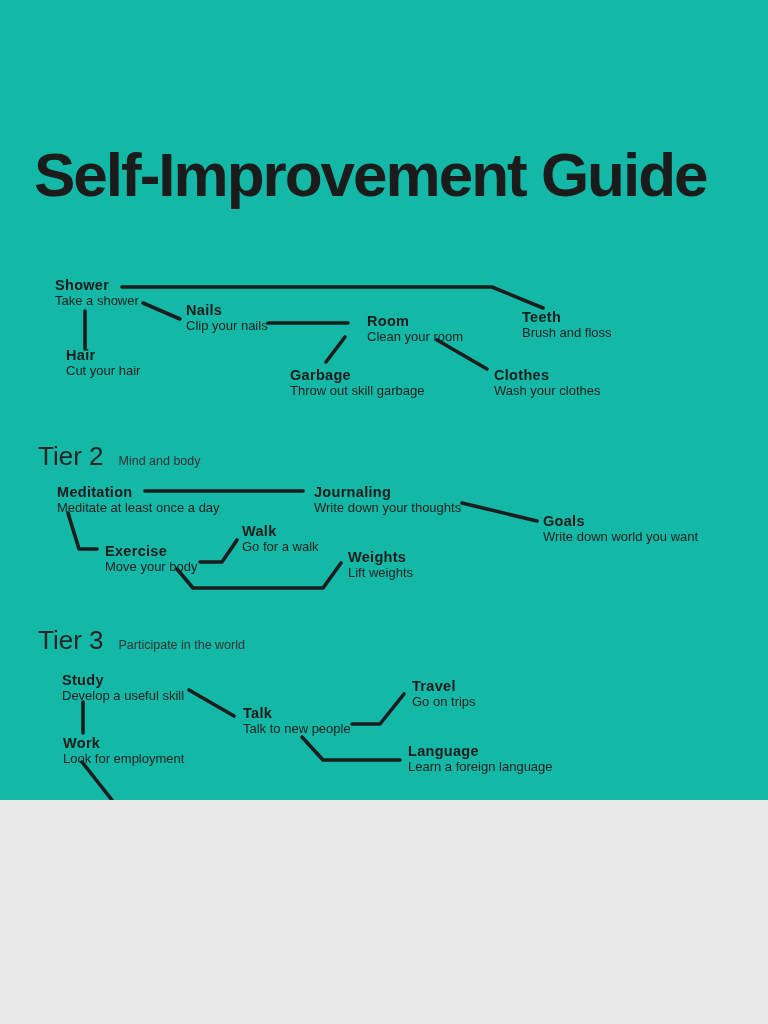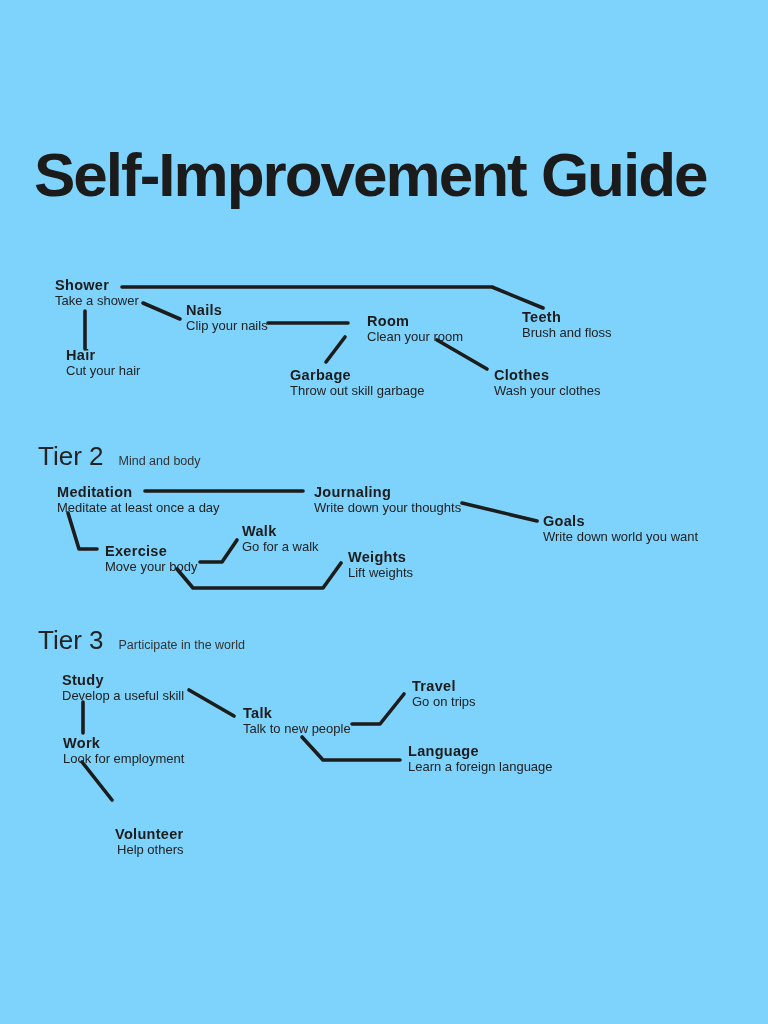--- a/index.html
+++ b/index.html
@@ -1,17 +1,17 @@
 <!DOCTYPE html>
 <html><head>
 <meta charset="utf-8">
 <style>
   html,body{margin:0;padding:0;background:#e8e8e8;}
   .canvas{
-    position:relative;width:768px;height:1024px;background:#7dd3fc;
+    position:relative;width:768px;height:800px;background:#14b8a6;
     font-family:"Liberation Sans",sans-serif;color:#1e1e1e;overflow:hidden;
   }
   .main-title{
     position:absolute;left:34px;top:144px;font-size:62px;font-weight:bold;
     letter-spacing:-2px;white-space:nowrap;color:#1b1b1b;line-height:1;
   }
   .version{
     position:absolute;left:0;top:204px;width:714px;text-align:right;
     font-size:17px;color:#2b2b2b;white-space:nowrap;
   }

